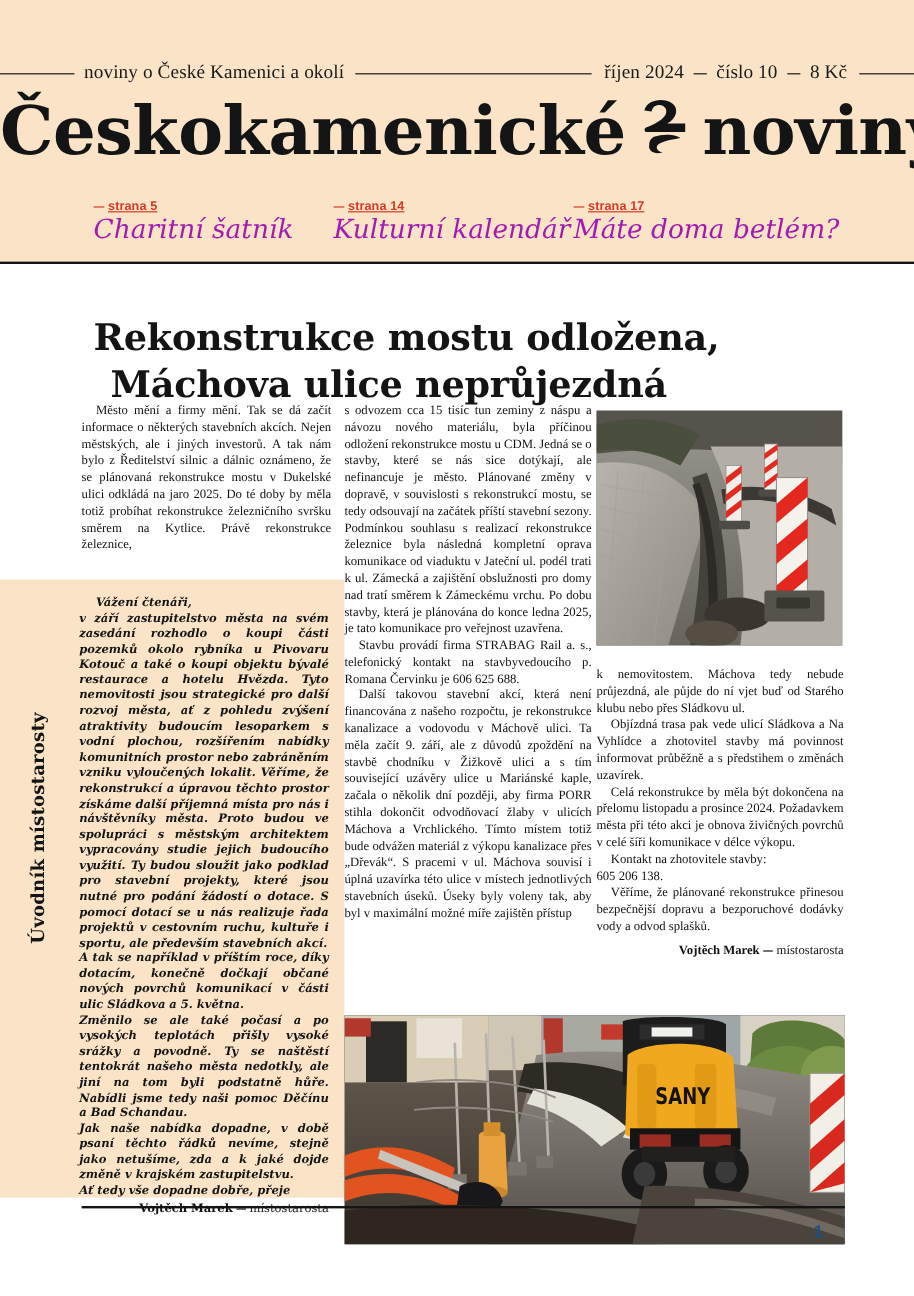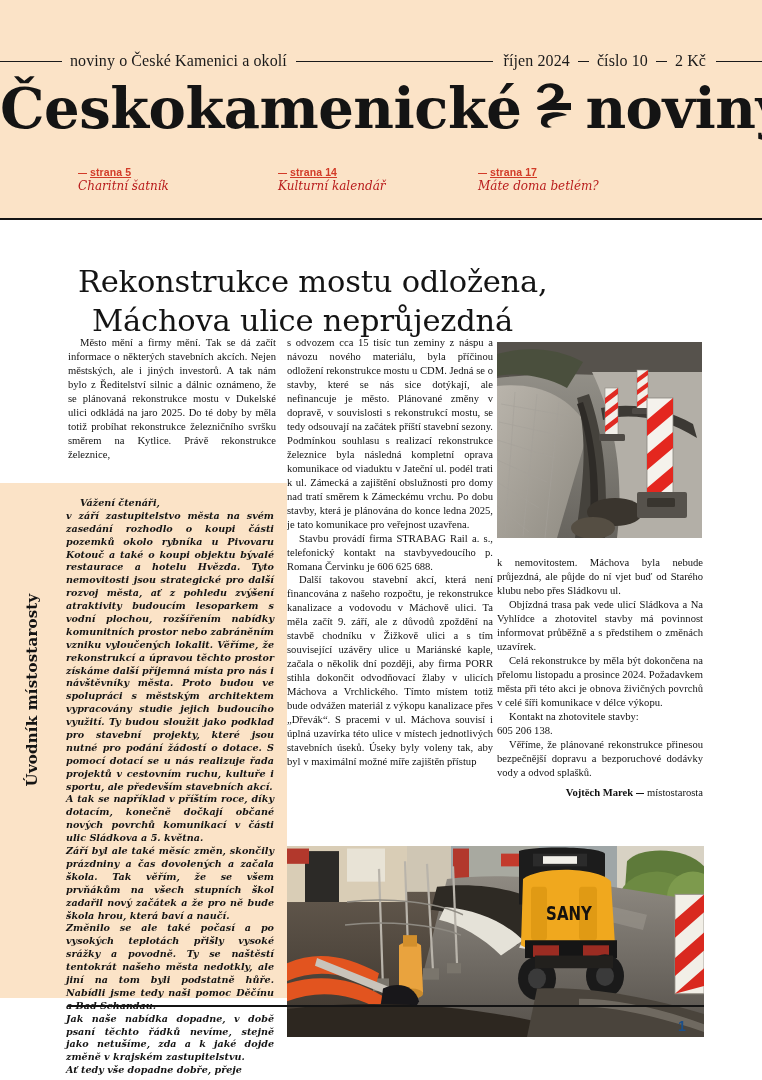--- a/index.html
+++ b/index.html
@@ -86,39 +86,39 @@
     font-weight: 600;
     letter-spacing: .1px;
     margin-bottom: 1px;
     white-space: nowrap;
     text-decoration: underline;
   }
   .teaser .t-page .em-dash { display:inline-block; width:9px; height:1.4px; background:#d23b28; vertical-align:middle; margin-right:3px;}
   .teaser .t-title {
     font-family: "DejaVu Serif", serif;
     font-style: italic;
-    font-size: 12px;
-    color: #b91c1c;
+    font-size: 22px;
+    color: #a21caf;
     white-space: nowrap;
   }
 
   .masthead-rule {
     position: absolute;
     left: 0; top: 218px;
     width: 762px; height: 2px;
     background: #141414;
   }
 
   
   .headline {
     position: absolute;
     left: 78px; top: 243px;
     width: 620px;
     font-family: "DejaVu Serif", serif;
-    font-weight: 400;
+    font-weight: 700;
     font-size: 30.5px;
     line-height: 1.26;
     color: #141414;
     letter-spacing: -0.2px;
   }
   .headline .l2 { padding-left: 14px; }
 
   
   .col {
     position: absolute;
@@ -222,21 +222,21 @@
 
   <div class="kicker-row">
     <div class="kicker-rule-left"></div>
     <div class="kicker-left-text">noviny o České Kamenici a okolí</div>
     <div class="kicker-rule-mid"></div>
     <div class="kicker-right">
       <span>říjen 2024</span>
       <i class="kicker-dash"></i>
       <span>číslo 10</span>
       <i class="kicker-dash"></i>
-      <span>2 Kč</span>
+      <span>8 Kč</span>
     </div>
     <div class="kicker-rule-right"></div>
   </div>
 
   <div class="logo-wrap">
     <div class="logo">
       <span>Českokamenické</span>
       <span class="mark">
         <svg width="44" height="50" viewBox="0 0 44 50" aria-hidden="true">
           <path d="M6 12 C8 3, 22 1, 29 6 C35 10, 33 19, 25 23 L40 23 L40 30 L8 30 C6 30, 5 27, 8 26 C18 22, 26 17, 24 11 C22 6, 13 6, 12 13 Z" fill="#141414"></path>
@@ -318,38 +318,37 @@
   <p>Město mění a firmy mění. Tak se dá začít informace o některých stavebních akcích. Nejen městských, ale i jiných investorů. A tak nám bylo z Ředitelství silnic a dálnic oznámeno, že se plánovaná rekonstrukce mostu v Dukelské ulici odkládá na jaro 2025. Do té doby by měla totiž probíhat rekonstrukce železničního svršku směrem na Kytlice. Právě rekonstrukce železnice,</p>
 </div>
 
 <div class="col" id="col2">
   <p class="noindent">s odvozem cca 15 tisíc tun zeminy z náspu a návozu nového materiálu, byla příčinou odložení rekonstrukce mostu u CDM. Jedná se o stavby, které se nás sice dotýkají, ale nefinancuje je město. Plánované změny v dopravě, v souvislosti s rekonstrukcí mostu, se tedy odsouvají na začátek příští stavební sezony. Podmínkou souhlasu s realizací rekonstrukce železnice byla následná kompletní oprava komunikace od viaduktu v Jateční ul. podél trati k ul. Zámecká a zajištění obslužnosti pro domy nad tratí směrem k Zámeckému vrchu. Po dobu stavby, která je plánována do konce ledna 2025, je tato komunikace pro veřejnost uzavřena.</p>
   <p>Stavbu provádí firma STRABAG Rail a. s., telefonický kontakt na stavbyvedoucího p. Romana Červinku je 606 625 688.</p>
   <p>Další takovou stavební akcí, která není financována z našeho rozpočtu, je rekonstrukce kanalizace a vodovodu v Máchově ulici. Ta měla začít 9. září, ale z důvodů zpoždění na stavbě chodníku v Žižkově ulici a s tím související uzávěry ulice u Mariánské kaple, začala o několik dní později, aby firma PORR stihla dokončit odvodňovací žlaby v ulicích Máchova a Vrchlického. Tímto místem totiž bude odvážen materiál z výkopu kanalizace přes „Dřevák“. S pracemi v ul. Máchova souvisí i úplná uzavírka této ulice v místech jednotlivých stavebních úseků. Úseky byly voleny tak, aby byl v maximální možné míře zajištěn přístup</p>
 </div>
 
 <div class="col" id="col3">
-  <p class="noindent">k nemovitostem. Máchova byla nebude průjezdná, ale půjde do ní vjet buď od Starého klubu nebo přes Sládkovu ul.</p>
+  <p class="noindent">k nemovitostem. Máchova tedy nebude průjezdná, ale půjde do ní vjet buď od Starého klubu nebo přes Sládkovu ul.</p>
   <p>Objízdná trasa pak vede ulicí Sládkova a Na Vyhlídce a zhotovitel stavby má povinnost informovat průběžně a s předstihem o změnách uzavírek.</p>
   <p>Celá rekonstrukce by měla být dokončena na přelomu listopadu a prosince 2024. Požadavkem města při této akci je obnova živičných povrchů v celé šíři komunikace v délce výkopu.</p>
   <p>Kontakt na zhotovitele stavby:</p>
   <p class="noindent">605 206 138.</p>
   <p>Věříme, že plánované rekonstrukce přinesou bezpečnější dopravu a bezporuchové dodávky vody a odvod splašků.</p>
   <div class="sig">
     <b>Vojtěch Marek</b><i class="dash"></i><span>místostarosta</span>
   </div>
 </div>
 
 <div class="sidebar">
   <div class="sidebar-rot">Úvodník místostarosty</div>
   <div class="sidebar-body">
     <p class="ind">Vážení čtenáři,</p>
     <p>v září zastupitelstvo města na svém zasedání rozhodlo o koupi části pozemků okolo rybníka u Pivovaru Kotouč a také o koupi objektu bývalé restaurace a hotelu Hvězda. Tyto nemovitosti jsou strategické pro další rozvoj města, ať z pohledu zvýšení atraktivity budoucím lesoparkem s vodní plochou, rozšířením nabídky komunitních prostor nebo zabráněním vzniku vyloučených lokalit. Věříme, že rekonstrukcí a úpravou těchto prostor získáme další příjemná místa pro nás i návštěvníky města. Proto budou ve spolupráci s městským architektem vypracovány studie jejich budoucího využití. Ty budou sloužit jako podklad pro stavební projekty, které jsou nutné pro podání žádostí o dotace. S pomocí dotací se u nás realizuje řada projektů v cestovním ruchu, kultuře i sportu, ale především stavebních akcí.</p>
     <p>A tak se například v příštím roce, díky dotacím, konečně dočkají občané nových povrchů komunikací v části ulic Sládkova a 5. května.</p>
-    <p>Září byl ale také měsíc změn, skončily prázdniny a čas dovolených a začala škola. Tak věřím, že se všem prvňákům na všech stupních škol zadařil nový začátek a že pro ně bude škola hrou, která baví a naučí.</p>
     <p>Změnilo se ale také počasí a po vysokých teplotách přišly vysoké srážky a povodně. Ty se naštěstí tentokrát našeho města nedotkly, ale jiní na tom byli podstatně hůře. Nabídli jsme tedy naši pomoc Děčínu a Bad Schandau.</p>
     <p>Jak naše nabídka dopadne, v době psaní těchto řádků nevíme, stejně jako netušíme, zda a k jaké dojde změně v krajském zastupitelstvu.</p>
     <p>Ať tedy vše dopadne dobře, přeje</p>
     <div class="sign">
       <b>Vojtěch Marek</b><i class="dash"></i><span>místostarosta</span>
     </div>
   </div>
 </div>
 
 <div class="photo" id="photo-bottom">

